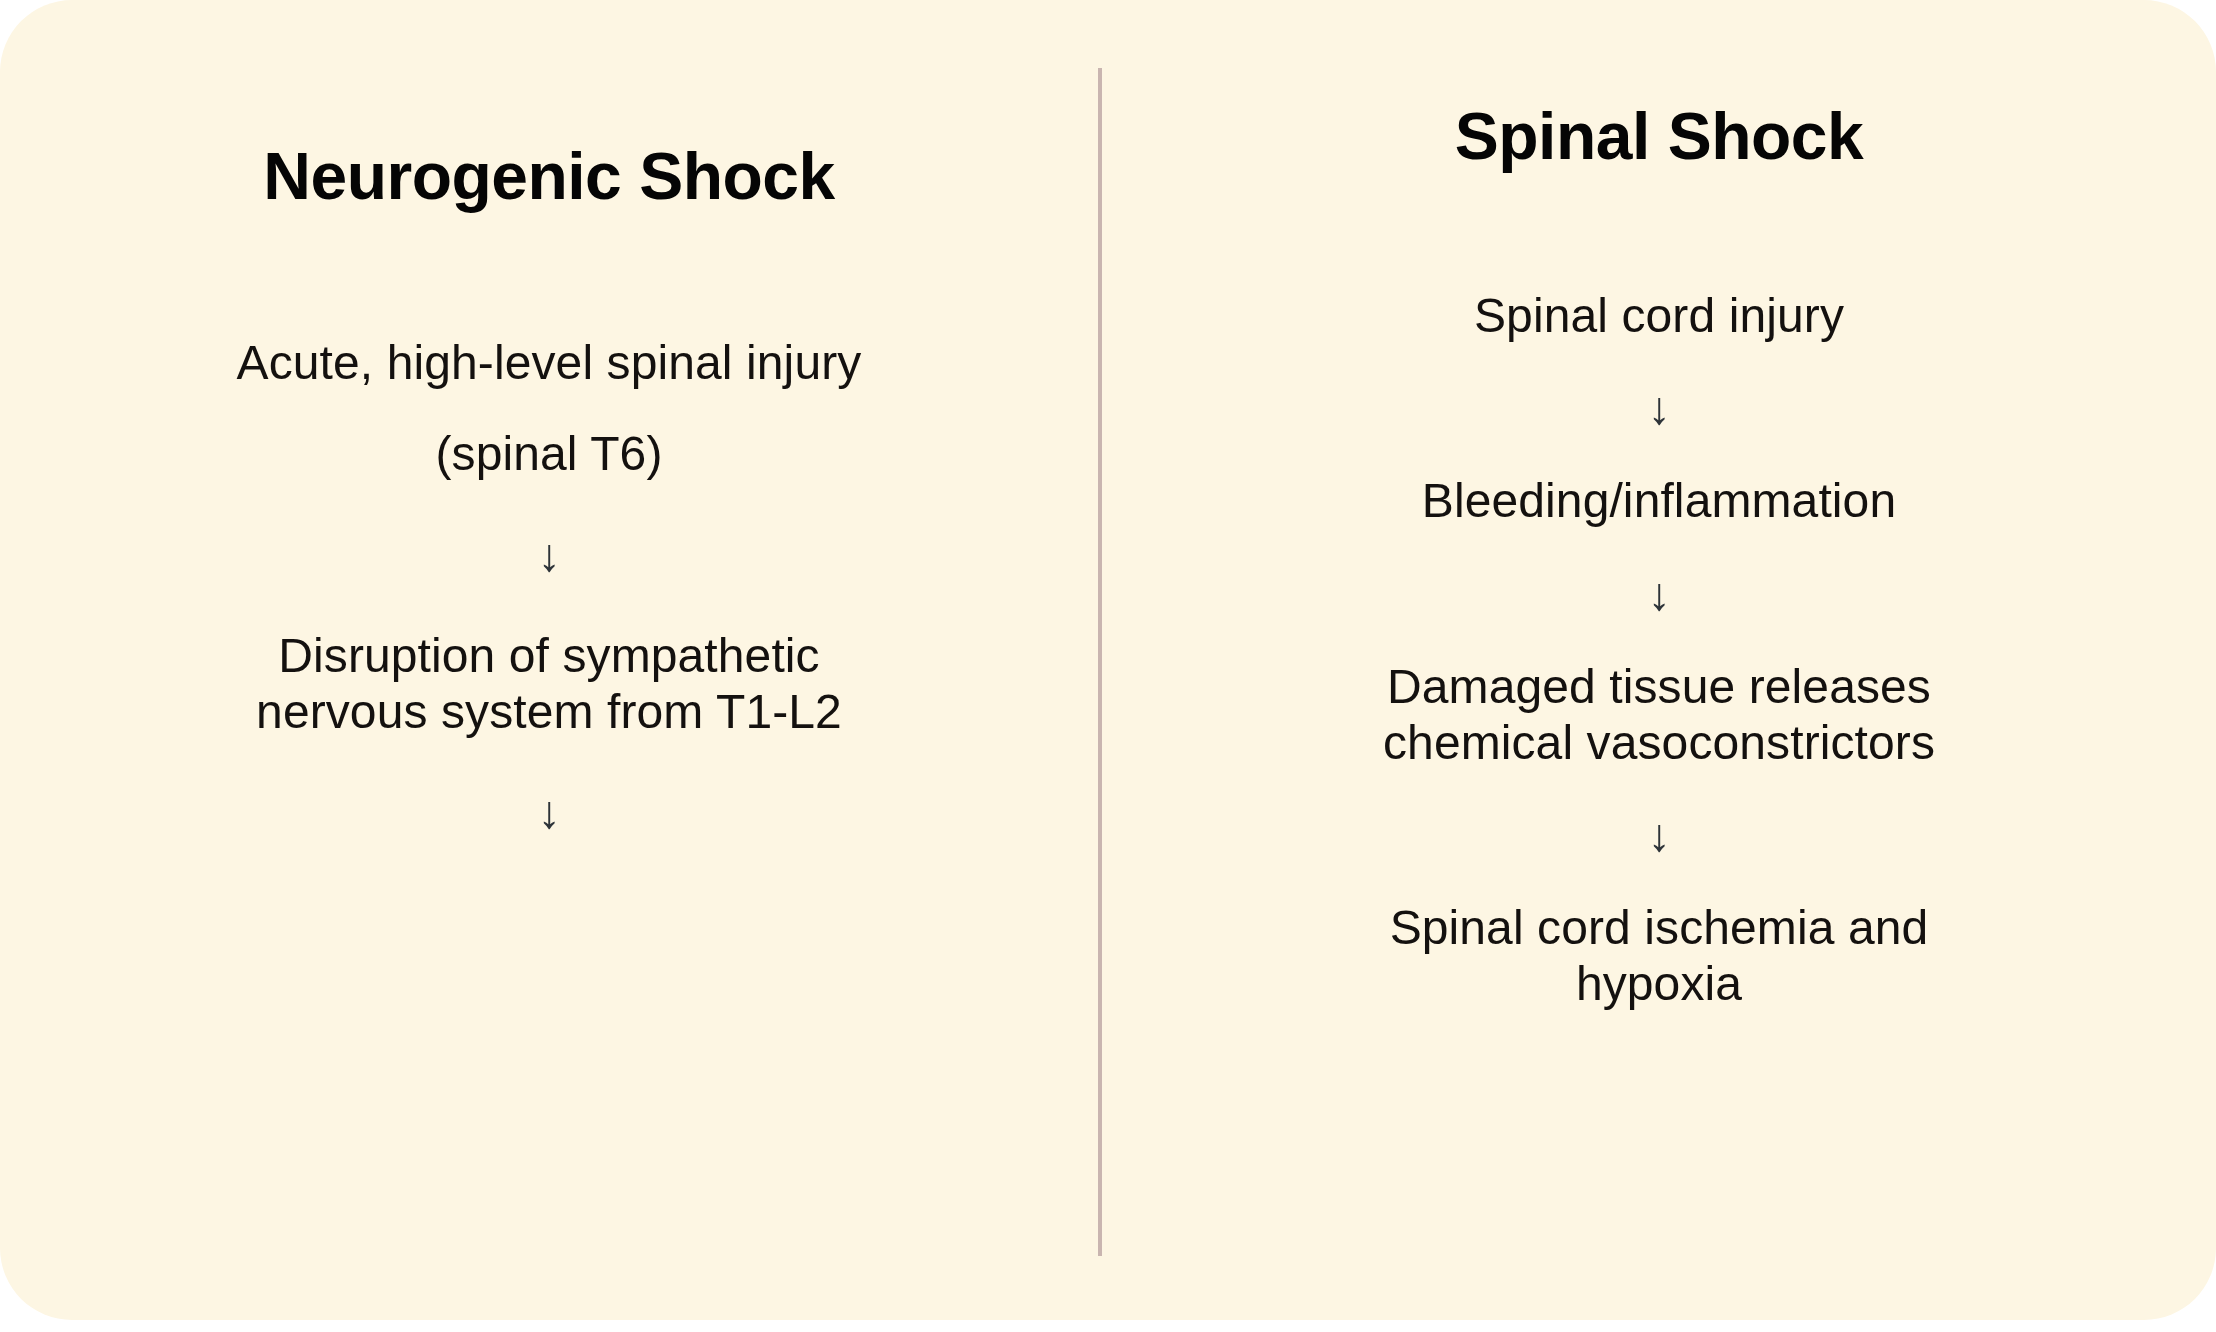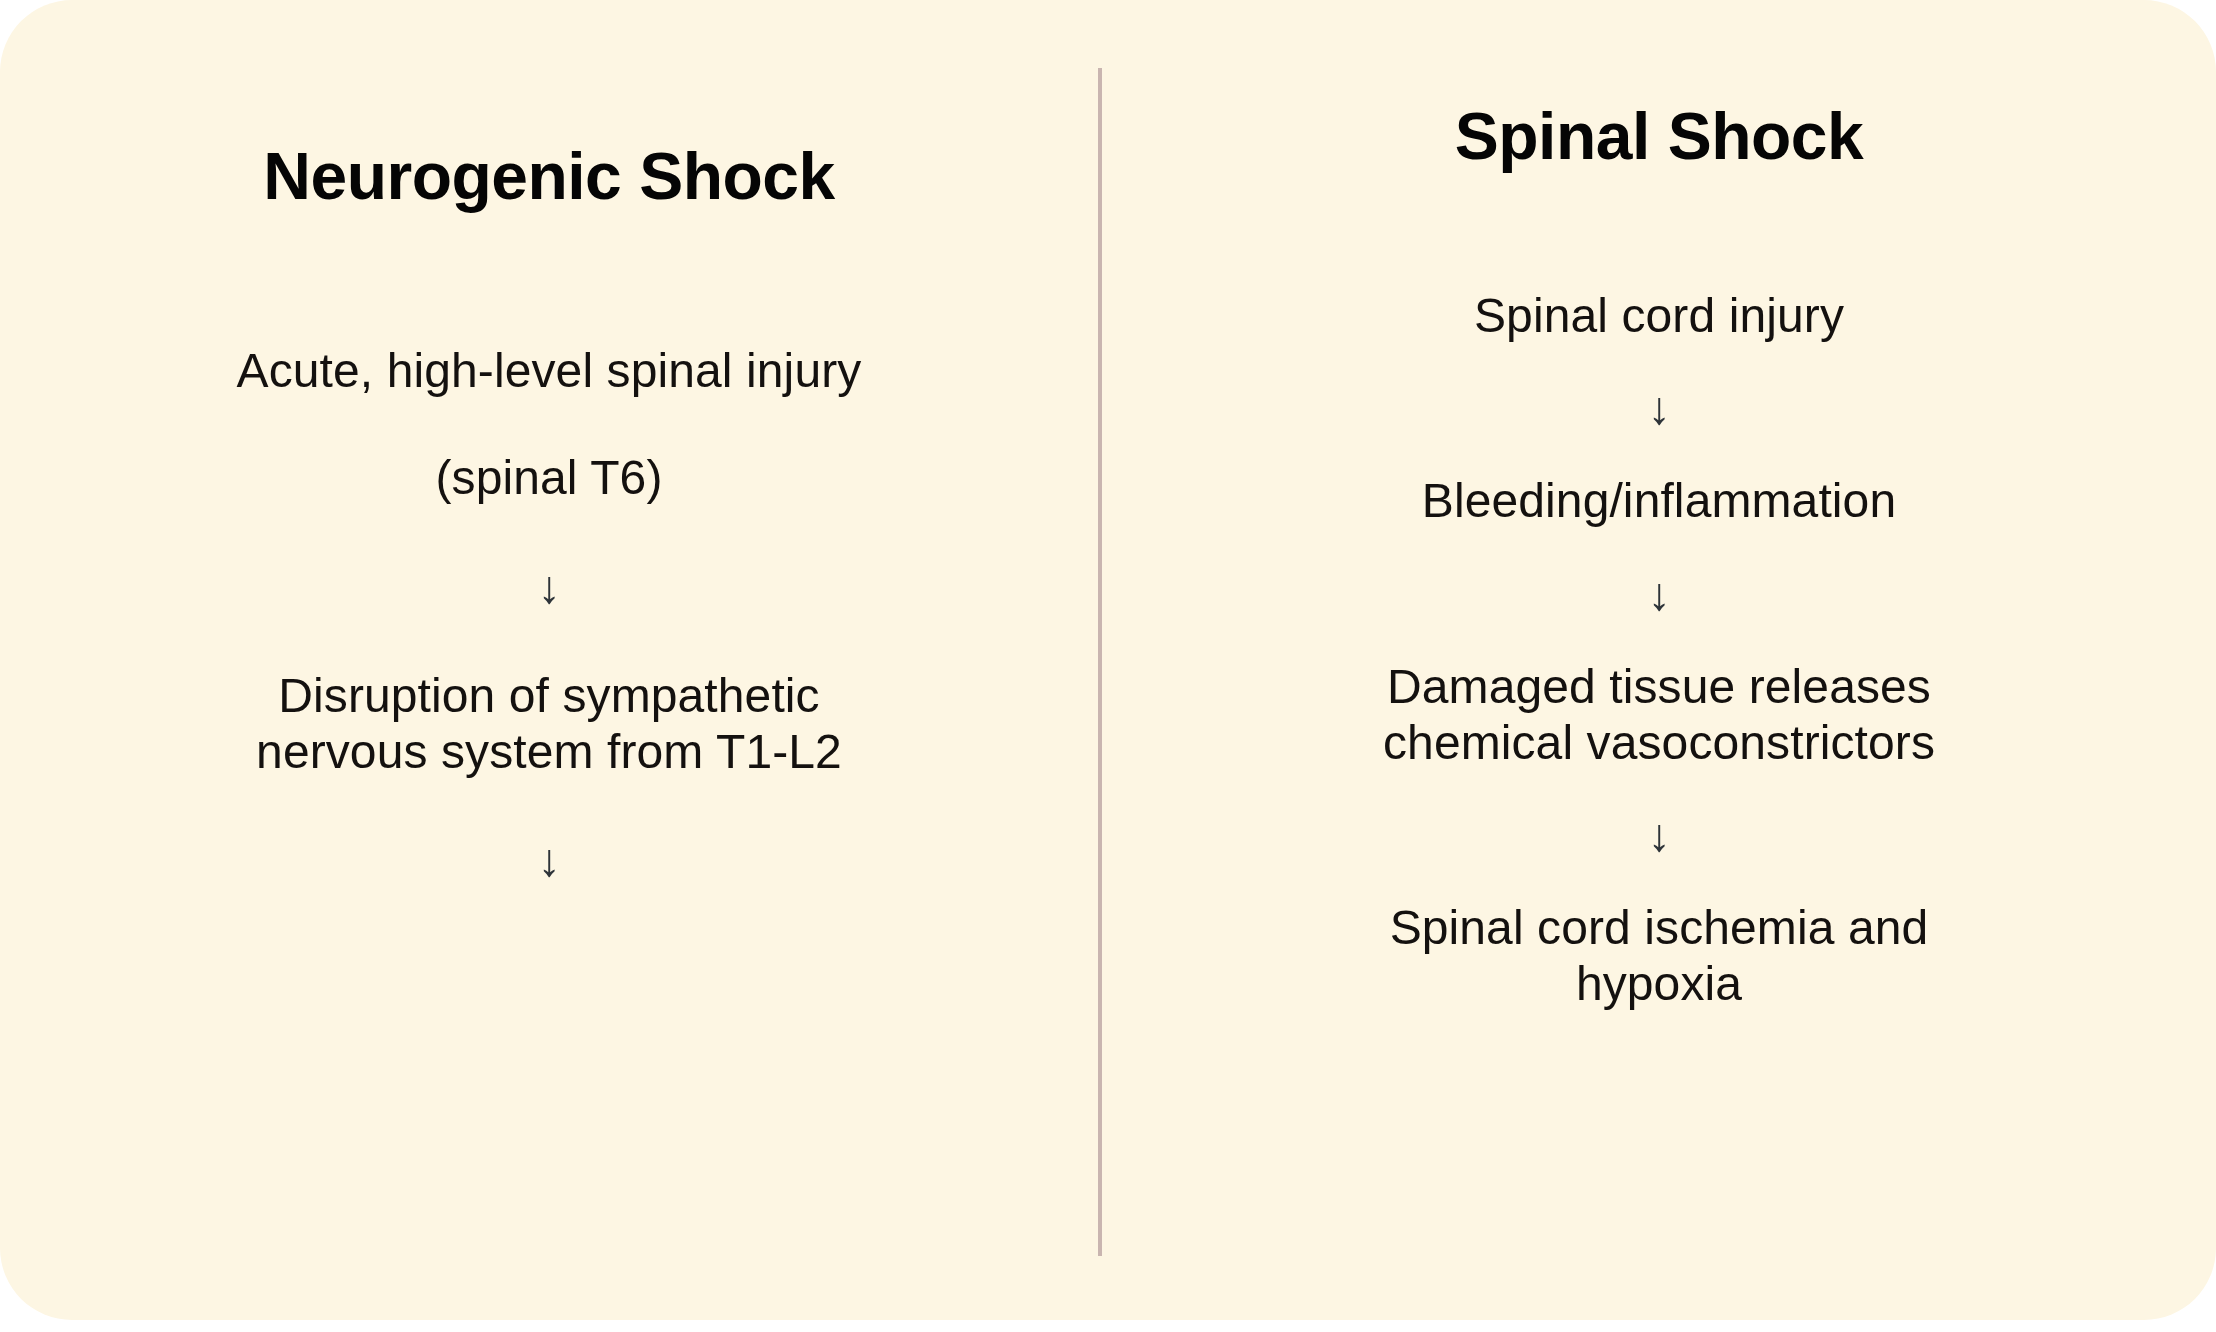--- a/index.html
+++ b/index.html
@@ -99,21 +99,21 @@
 
   .flow-arrow {
     font-size: 46px;
     font-weight: 400;
     color: #2e3439;
     line-height: 1;
     text-align: center;
   }
 
   
-  #col-left .flow-step { margin: 8px; }
+  #col-left .flow-step { margin: 0; }
   #col-left .gap-a { height: 36px; }
   #col-left .gap-arrow-top { height: 50px; }
   #col-left .gap-arrow-bottom { height: 50px; }
 
   
   #col-right .flow-step { margin: 0; }
   #col-right .gap-arrow-top { height: 42px; }
   #col-right .gap-arrow-bottom { height: 42px; }
 </style>
 </head>

